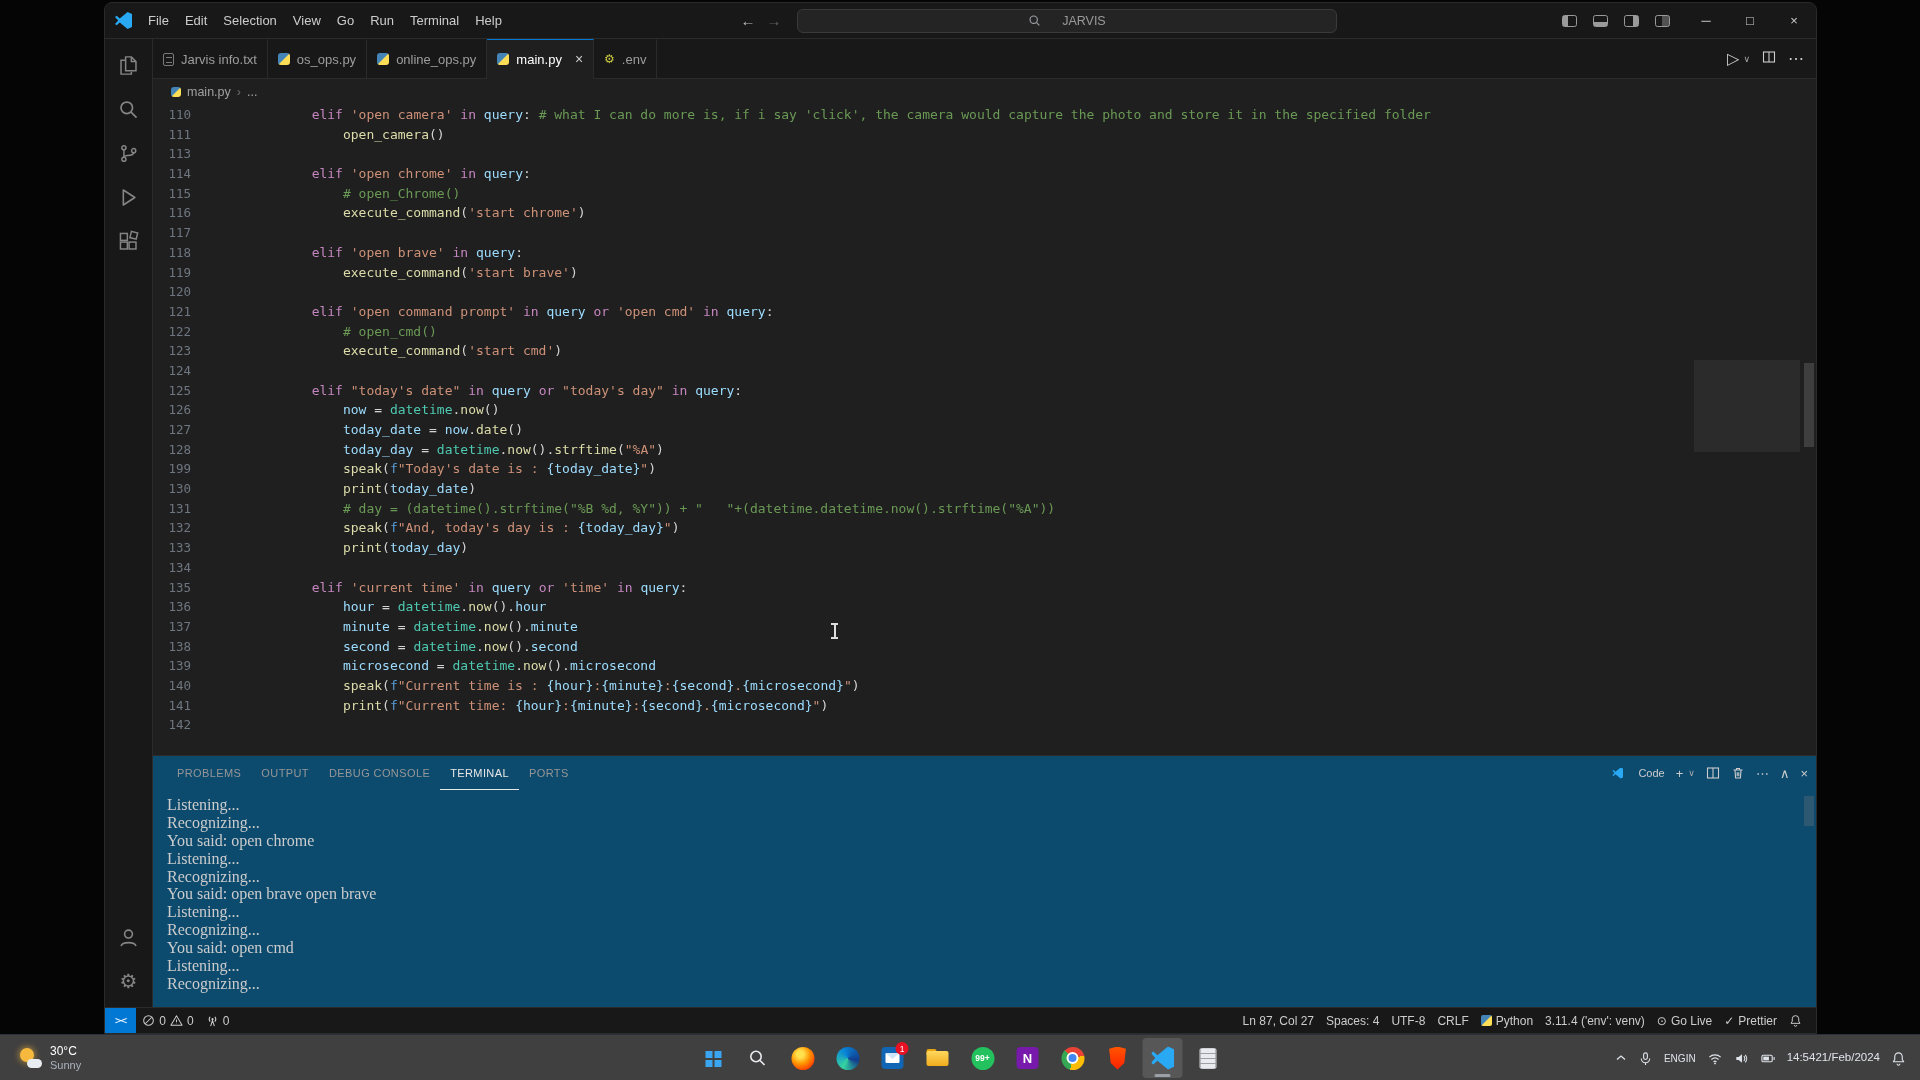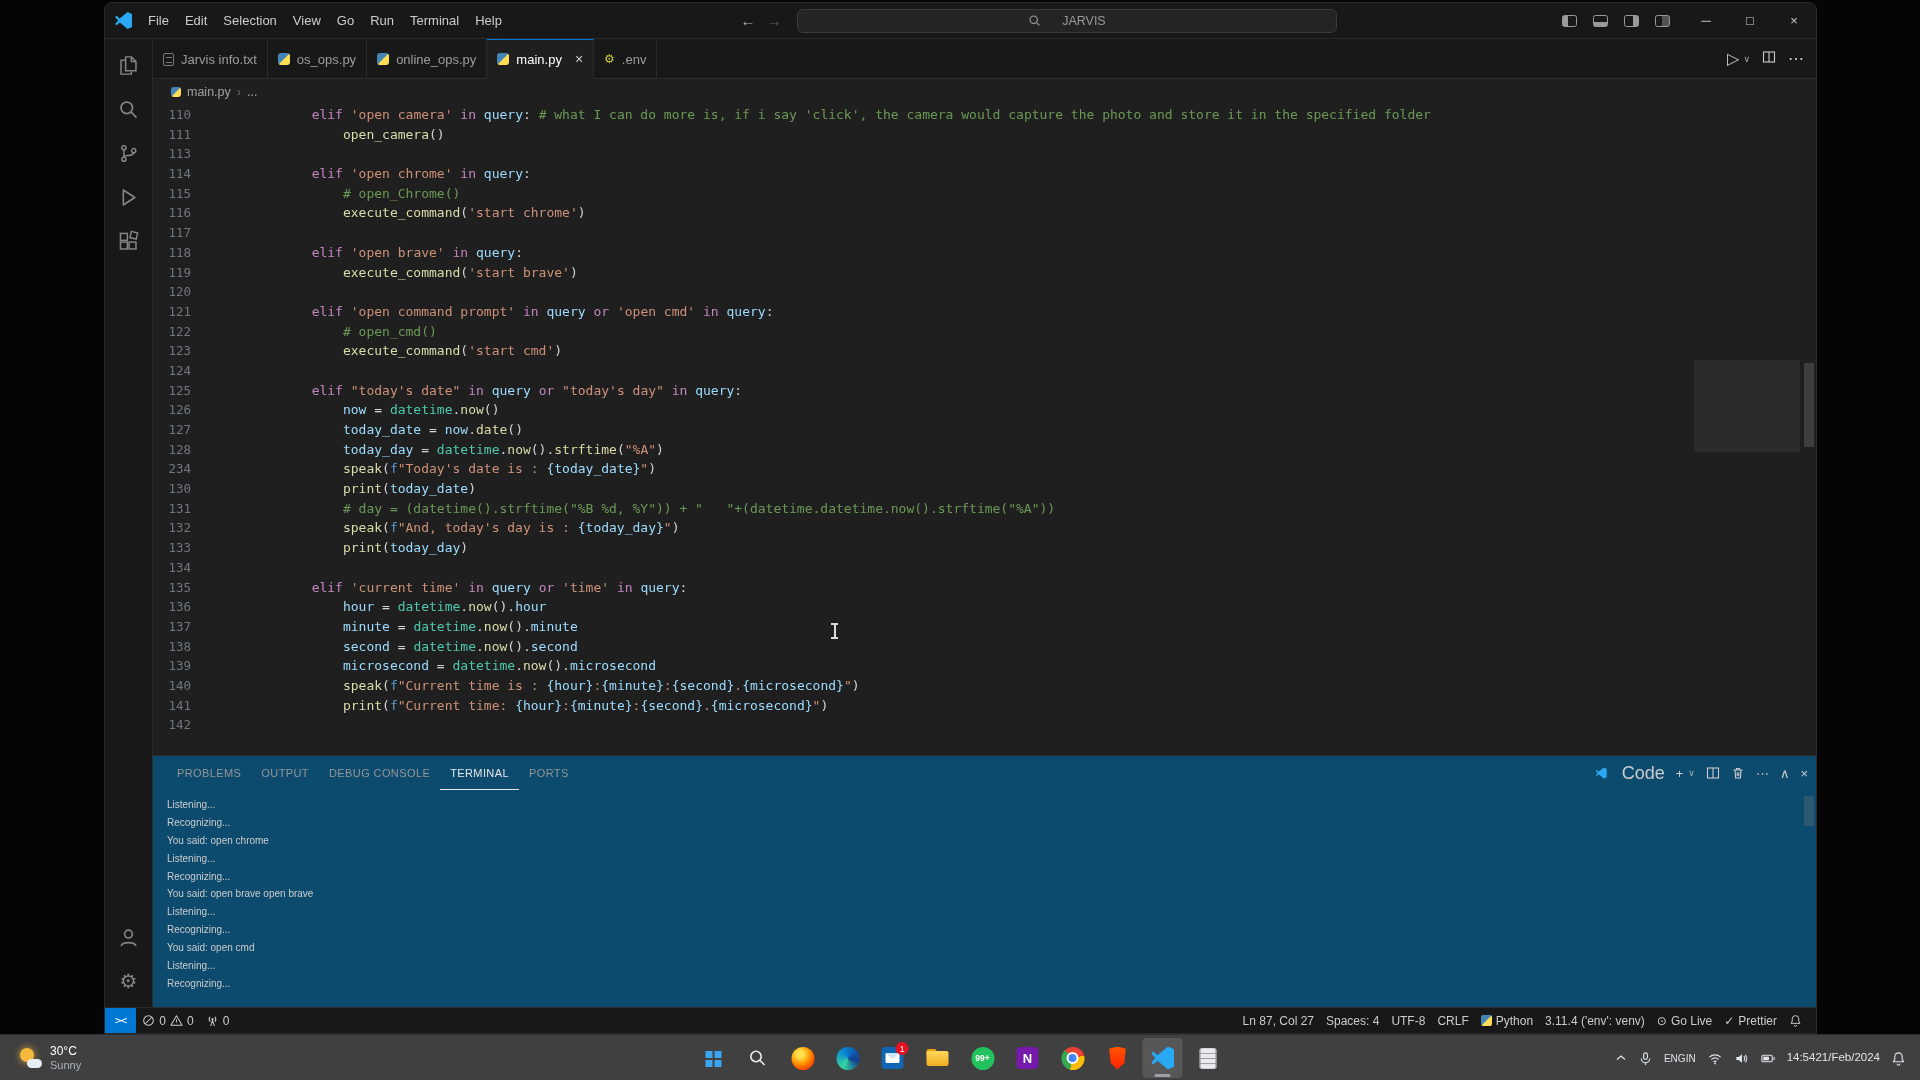--- a/index.html
+++ b/index.html
@@ -74,26 +74,26 @@
   .ibeam{position:absolute;left:681px;top:518px;width:1.6px;height:16px;background:#dcdcdc}
   .ibeam::before,.ibeam::after{content:"";position:absolute;left:-2.6px;width:7px;height:1.6px;background:#dcdcdc}
   .ibeam::after{bottom:0}
 
   
   .panel{height:252px;flex:none;background:#0c4a6e;border-top:1px solid #2b2b2b;display:flex;flex-direction:column;position:relative}
   .panel-header{height:34px;display:flex;align-items:center;flex:none;padding:0 8px 0 14px}
   .panel-tab{font-size:11px;letter-spacing:.4px;color:#969696;padding:0 10px;height:34px;line-height:34px;border-bottom:1px solid transparent}
   .panel-tab.active{color:#e7e7e7;border-bottom:1px solid #e7e7e7}
   .panel-actions{margin-left:auto;display:flex;align-items:center;gap:11px;color:#ccc;font-size:13px}
-  .pa-profile{display:flex;align-items:center;gap:15px;font-size:18px}
+  .pa-profile{display:flex;align-items:center;gap:15px;font-size:11px}
   .pa-logo{width:11px;height:11px}
   .pa-btn{display:flex;align-items:center;color:#ccc}
   .pa-btn svg{width:14px;height:14px}
   .pa-small{font-size:9px;color:#aaa;margin-left:-6px}
-  .terminal{flex:1;padding:6px 0 0 14px;font-family:Liberation Sans, sans-serif;font-size:10px;color:#cccccc;overflow:hidden}
+  .terminal{flex:1;padding:6px 0 0 14px;font-family:Liberation Serif, serif;font-size:16px;color:#cccccc;overflow:hidden}
   .t-line{height:17.9px;line-height:17.9px;white-space:pre}
   .panel-scroll{position:absolute;right:2px;top:40px;width:10px;height:30px;background:rgba(121,121,121,.3)}
 
   
   .statusbar{height:26px;background:#181818;border-top:1px solid #2b2b2b;display:flex;align-items:center;flex:none;font-size:12px;color:#cccccc}
   .remote{height:26px;background:#0078d4;color:#fff;display:flex;align-items:center;padding:0 10px;font-family:"DejaVu Sans Mono",monospace;font-size:11px;letter-spacing:-1px}
   .sb-item{display:flex;align-items:center;gap:4px;padding:0 6px;height:26px}
   .sb-item svg{width:13px;height:13px}
   .sb-right{margin-left:auto;display:flex;align-items:center;padding-right:8px}
   .sb-pyicon{width:11px;height:11px;border-radius:2px;background:linear-gradient(to bottom right,#4584b6 0 49%,#ffde57 51% 100%)}
@@ -292,21 +292,21 @@
               <div class="code-line"><span class="ln">119</span><span class="ct"><span class="c-pl">            </span><span class="c-fn">execute_command</span><span class="c-pl">(</span><span class="c-st">'start brave'</span><span class="c-pl">)</span></span></div>
               <div class="code-line"><span class="ln">120</span><span class="ct"></span></div>
               <div class="code-line"><span class="ln">121</span><span class="ct"><span class="c-pl">        </span><span class="c-kw">elif</span><span class="c-pl"> </span><span class="c-st">'open command prompt'</span><span class="c-pl"> </span><span class="c-kw">in</span><span class="c-pl"> </span><span class="c-va">query</span><span class="c-pl"> </span><span class="c-kw">or</span><span class="c-pl"> </span><span class="c-st">'open cmd'</span><span class="c-pl"> </span><span class="c-kw">in</span><span class="c-pl"> </span><span class="c-va">query</span><span class="c-pl">:</span></span></div>
               <div class="code-line"><span class="ln">122</span><span class="ct"><span class="c-pl">            </span><span class="c-cm"># open_cmd()</span></span></div>
               <div class="code-line"><span class="ln">123</span><span class="ct"><span class="c-pl">            </span><span class="c-fn">execute_command</span><span class="c-pl">(</span><span class="c-st">'start cmd'</span><span class="c-pl">)</span></span></div>
               <div class="code-line"><span class="ln">124</span><span class="ct"></span></div>
               <div class="code-line"><span class="ln">125</span><span class="ct"><span class="c-pl">        </span><span class="c-kw">elif</span><span class="c-pl"> </span><span class="c-st">"today's date"</span><span class="c-pl"> </span><span class="c-kw">in</span><span class="c-pl"> </span><span class="c-va">query</span><span class="c-pl"> </span><span class="c-kw">or</span><span class="c-pl"> </span><span class="c-st">"today's day"</span><span class="c-pl"> </span><span class="c-kw">in</span><span class="c-pl"> </span><span class="c-va">query</span><span class="c-pl">:</span></span></div>
               <div class="code-line"><span class="ln">126</span><span class="ct"><span class="c-pl">            </span><span class="c-va">now</span><span class="c-pl"> = </span><span class="c-cl">datetime</span><span class="c-pl">.</span><span class="c-fn">now</span><span class="c-pl">()</span></span></div>
               <div class="code-line"><span class="ln">127</span><span class="ct"><span class="c-pl">            </span><span class="c-va">today_date</span><span class="c-pl"> = </span><span class="c-va">now</span><span class="c-pl">.</span><span class="c-fn">date</span><span class="c-pl">()</span></span></div>
               <div class="code-line"><span class="ln">128</span><span class="ct"><span class="c-pl">            </span><span class="c-va">today_day</span><span class="c-pl"> = </span><span class="c-cl">datetime</span><span class="c-pl">.</span><span class="c-fn">now</span><span class="c-pl">().</span><span class="c-fn">strftime</span><span class="c-pl">(</span><span class="c-st">"%A"</span><span class="c-pl">)</span></span></div>
-              <div class="code-line"><span class="ln">234</span><span class="ct"><span class="c-pl">            </span><span class="c-fn">speak</span><span class="c-pl">(</span><span class="c-fp">f</span><span class="c-st">"Today's date is : </span><span class="c-ip">{today_date}</span><span class="c-st">"</span><span class="c-pl">)</span></span></div>
+              <div class="code-line"><span class="ln">199</span><span class="ct"><span class="c-pl">            </span><span class="c-fn">speak</span><span class="c-pl">(</span><span class="c-fp">f</span><span class="c-st">"Today's date is : </span><span class="c-ip">{today_date}</span><span class="c-st">"</span><span class="c-pl">)</span></span></div>
               <div class="code-line"><span class="ln">130</span><span class="ct"><span class="c-pl">            </span><span class="c-fn">print</span><span class="c-pl">(</span><span class="c-va">today_date</span><span class="c-pl">)</span></span></div>
               <div class="code-line"><span class="ln">131</span><span class="ct"><span class="c-pl">            </span><span class="c-cm"># day = (datetime().strftime("%B %d, %Y")) + "   "+(datetime.datetime.now().strftime("%A"))</span></span></div>
               <div class="code-line"><span class="ln">132</span><span class="ct"><span class="c-pl">            </span><span class="c-fn">speak</span><span class="c-pl">(</span><span class="c-fp">f</span><span class="c-st">"And, today's day is : </span><span class="c-ip">{today_day}</span><span class="c-st">"</span><span class="c-pl">)</span></span></div>
               <div class="code-line"><span class="ln">133</span><span class="ct"><span class="c-pl">            </span><span class="c-fn">print</span><span class="c-pl">(</span><span class="c-va">today_day</span><span class="c-pl">)</span></span></div>
               <div class="code-line"><span class="ln">134</span><span class="ct"></span></div>
               <div class="code-line"><span class="ln">135</span><span class="ct"><span class="c-pl">        </span><span class="c-kw">elif</span><span class="c-pl"> </span><span class="c-st">'current time'</span><span class="c-pl"> </span><span class="c-kw">in</span><span class="c-pl"> </span><span class="c-va">query</span><span class="c-pl"> </span><span class="c-kw">or</span><span class="c-pl"> </span><span class="c-st">'time'</span><span class="c-pl"> </span><span class="c-kw">in</span><span class="c-pl"> </span><span class="c-va">query</span><span class="c-pl">:</span></span></div>
               <div class="code-line"><span class="ln">136</span><span class="ct"><span class="c-pl">            </span><span class="c-va">hour</span><span class="c-pl"> = </span><span class="c-cl">datetime</span><span class="c-pl">.</span><span class="c-fn">now</span><span class="c-pl">().</span><span class="c-va">hour</span></span></div>
               <div class="code-line"><span class="ln">137</span><span class="ct"><span class="c-pl">            </span><span class="c-va">minute</span><span class="c-pl"> = </span><span class="c-cl">datetime</span><span class="c-pl">.</span><span class="c-fn">now</span><span class="c-pl">().</span><span class="c-va">minute</span></span></div>
               <div class="code-line"><span class="ln">138</span><span class="ct"><span class="c-pl">            </span><span class="c-va">second</span><span class="c-pl"> = </span><span class="c-cl">datetime</span><span class="c-pl">.</span><span class="c-fn">now</span><span class="c-pl">().</span><span class="c-va">second</span></span></div>
               <div class="code-line"><span class="ln">139</span><span class="ct"><span class="c-pl">            </span><span class="c-va">microsecond</span><span class="c-pl"> = </span><span class="c-cl">datetime</span><span class="c-pl">.</span><span class="c-fn">now</span><span class="c-pl">().</span><span class="c-va">microsecond</span></span></div>

